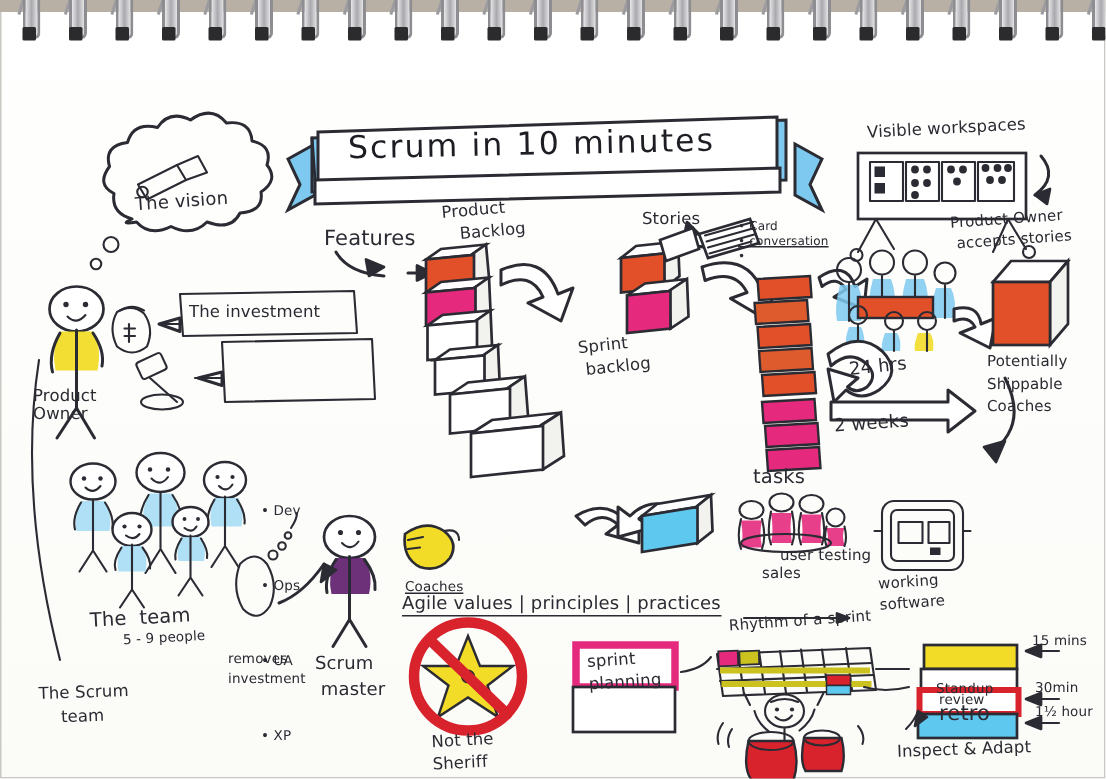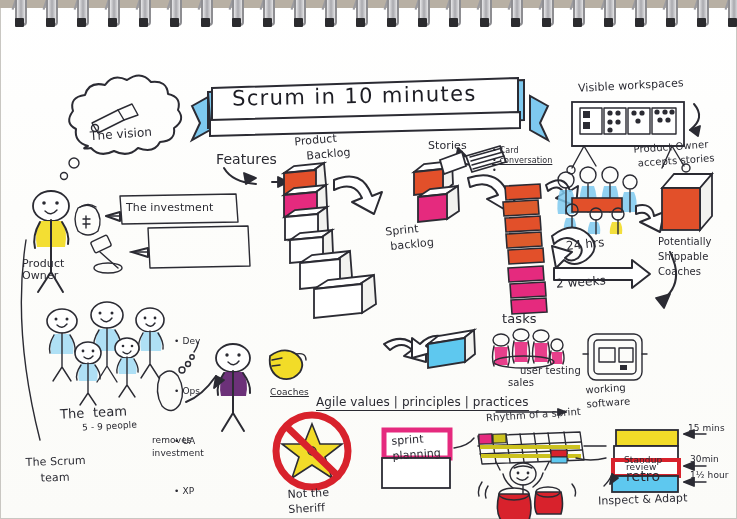--- a/index.html
+++ b/index.html
@@ -463,28 +463,30 @@
       <circle class="ink-thin" cx="182" cy="370" r="3"></circle>
       <circle class="ink-thin" cx="188" cy="364" r="2.5"></circle>
       <circle class="ink-thin" cx="192" cy="357" r="2.2"></circle>
       <path class="ink-thin" d="M194,352 q4,-6 4,-10"></path>
       <path class="ink" d="M186,402 q16,-6 30,-26"></path>
       <path class="ink-f" fill="#2b2b33" d="M216,376 l-2,12 l10,-8 z"></path>
     </g>
   </svg>
   <div class="lbl sm" style="left:152px;top:434px;line-height:1.4;">removes
 investment</div>
+  <div class="lbl" style="left:210px;top:434px;font-size:12px;line-height:1.45;">Scrum
+ master</div>
 
   <svg width="737" height="519">
     <path d="M270,356 q14,-10 26,-2 q10,8 4,18 q-8,10 -20,6 q-12,-6 -10,-22 z" fill="#f2dc28" stroke="#2b2b33" stroke-width="1.8"></path>
     <path class="ink-thin" d="M272,360 l10,-2 M272,366 l8,-1"></path>
     <path class="ink-thin" d="M296,354 q10,-2 10,6"></path>
   </svg>
   <div class="lbl sm" style="left:270px;top:388px;text-decoration:underline;">Coaches</div>
-  <div class="lbl" style="left:268px;top:396px;font-size:12px;border-bottom:1.5px solid #2b2b33;padding-bottom:1px;margin-left:48px;">Agile values | principles | practices</div>
+  <div class="lbl" style="left:268px;top:396px;font-size:12px;border-bottom:1.5px solid #2b2b33;padding-bottom:1px;">Agile values | principles | practices</div>
 
   <svg width="737" height="519">
     <path class="arrow" d="M384,344 q20,-12 34,4 l8,-6 l0,20 l-22,-6 l8,-6 q-10,-10 -22,0 z"></path>
     <path class="arrow" d="M452,340 q-18,-10 -32,4 l-8,-6 l0,20 l22,-6 l-8,-6 q10,-10 20,0 z"></path>
     <polygon points="428,344 464,338 474,330 438,336" class="box-top"></polygon>
     <polygon points="464,338 474,330 475,354 465,362" class="box-side"></polygon>
     <polygon points="428,344 465,338 465,362 428,368" fill="#5ec8ef" stroke="#2b2b33" stroke-width="1.8"></polygon>
   </svg>
 
   <svg width="737" height="519">

